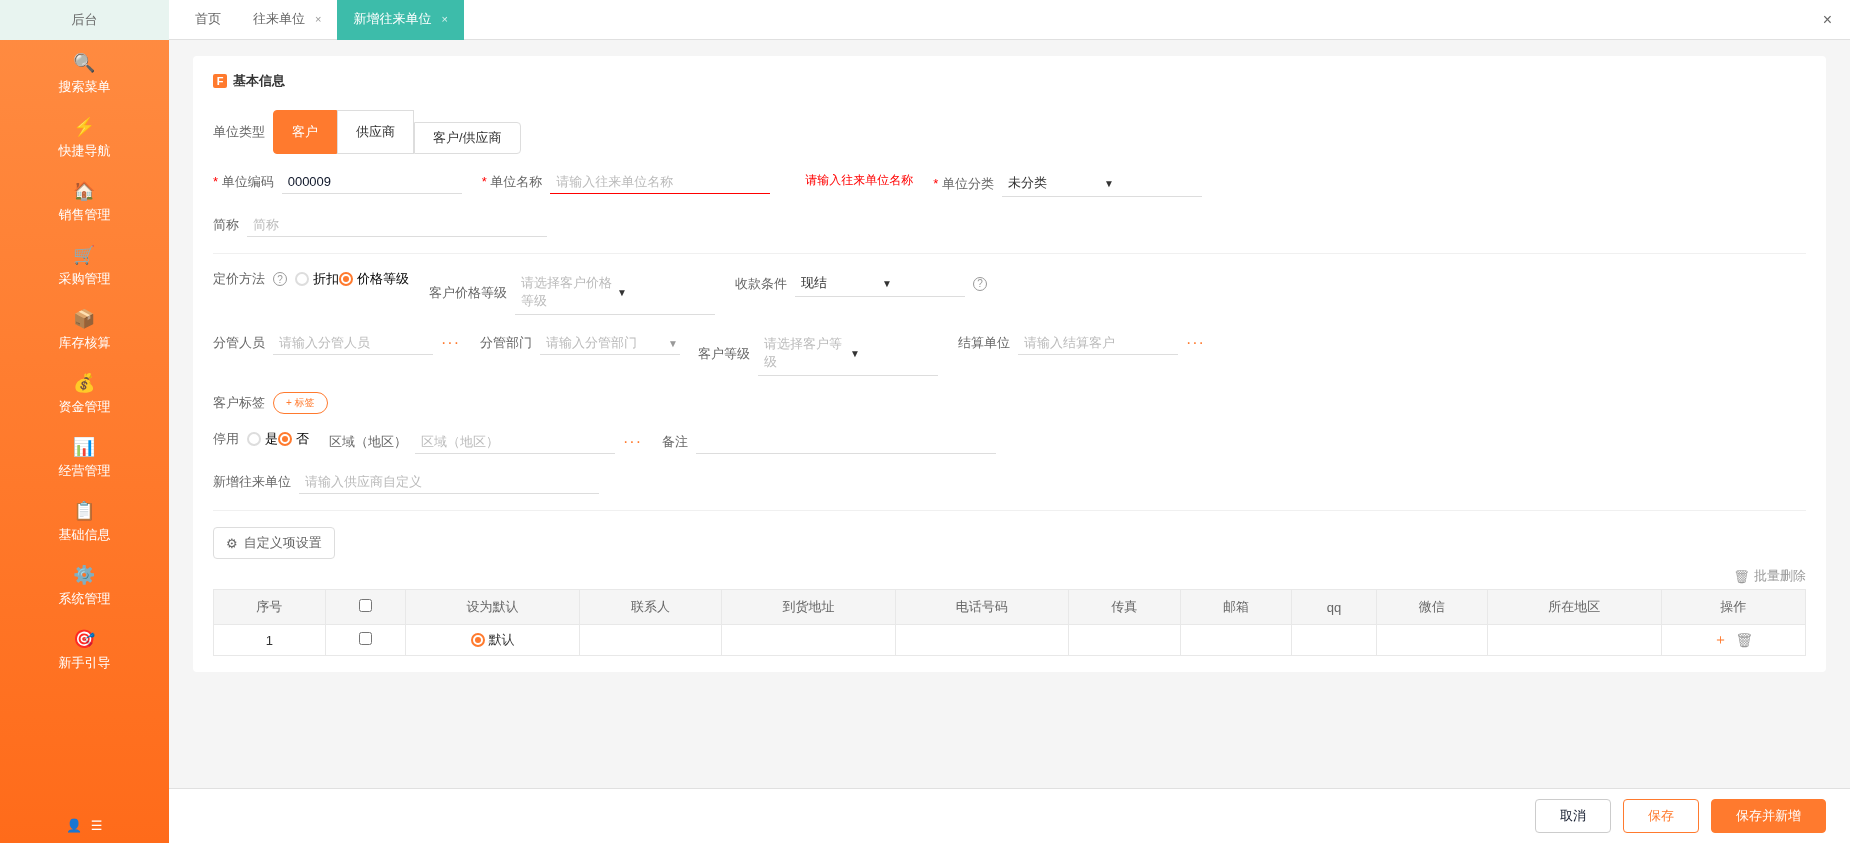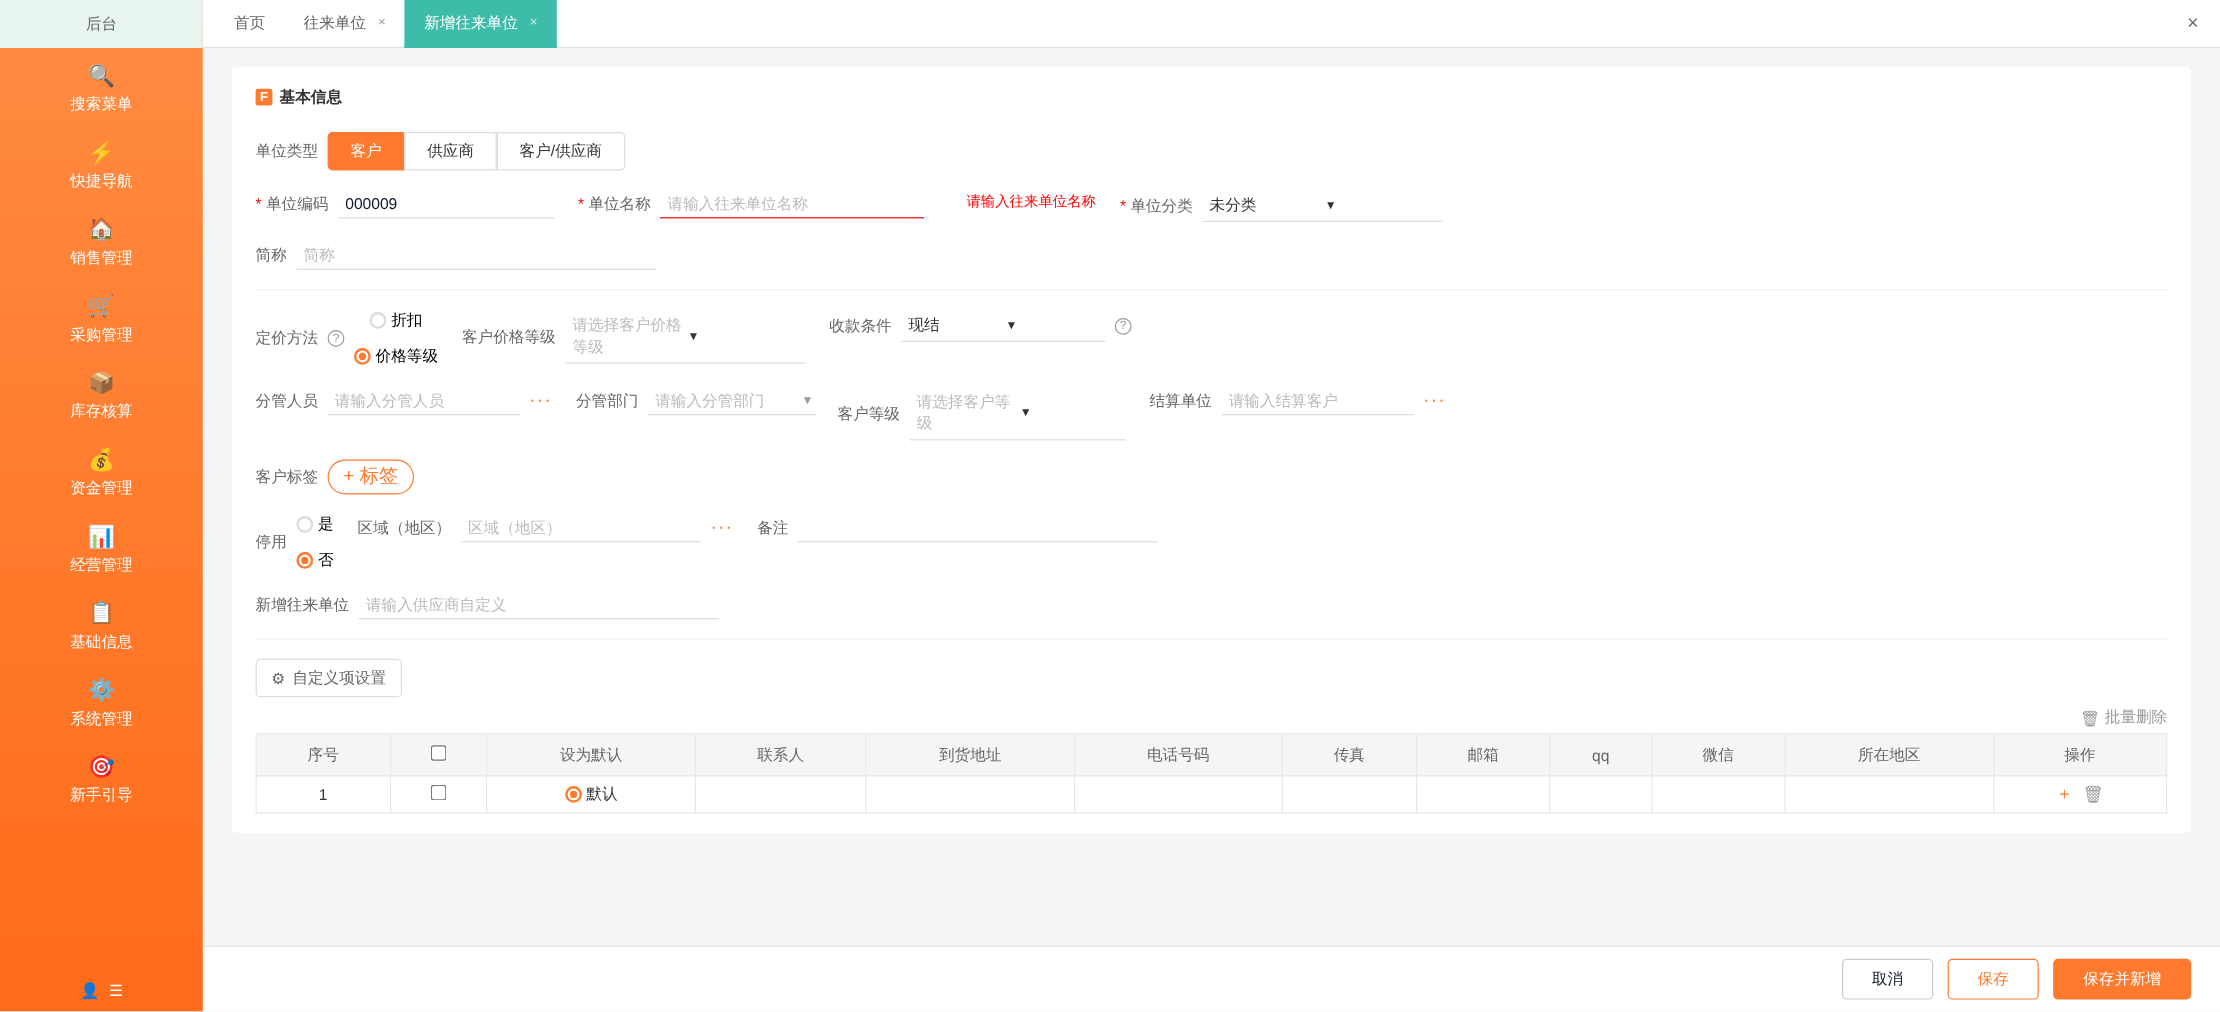--- a/index.html
+++ b/index.html
@@ -139,21 +139,21 @@
       cursor: pointer;
       font-size: 13px;
       color: #333;
     }
     .unit-type-btn.active {
       background: #ff7a2e;
       color: #fff;
       border-color: #ff7a2e;
     }
     .unit-type-btn:first-child { border-radius: 4px 0 0 4px; }
-    .unit-type-btn:last-child { border-radius: 0 4px 4px 0; }
+    .unit-type-btn:last-child { border-radius: 0 4px 4px 0; margin-top: 12px; }
 
     
     .form-row {
       display: flex;
       align-items: flex-start;
       gap: 20px;
       margin-bottom: 16px;
       flex-wrap: wrap;
     }
     .form-group {
@@ -207,22 +207,20 @@
       min-width: 140px;
     }
     .form-select span { color: #333; flex: 1; }
     .form-select .placeholder { color: #bbb; }
     .dropdown-arrow { color: #999; font-size: 10px; }
 
     
     .radio-group {
       display: flex;
       align-items: center;
-      gap: 12px;
-      flex-direction: column;
     }
     .radio-item {
       display: flex;
       align-items: center;
       gap: 4px;
       cursor: pointer;
     }
     .radio-circle {
       width: 14px;
       height: 14px;
@@ -254,21 +252,21 @@
     
     .tag-btn {
       display: flex;
       align-items: center;
       gap: 4px;
       border: 1px solid #ff7a2e;
       color: #ff7a2e;
       border-radius: 20px;
       padding: 3px 12px;
       cursor: pointer;
-      font-size: 16px;
+      font-size: 10px;
       background: #fff;
     }
 
     
     .settings-btn {
       display: flex;
       align-items: center;
       gap: 6px;
       border: 1px solid #ddd;
       padding: 6px 12px;

